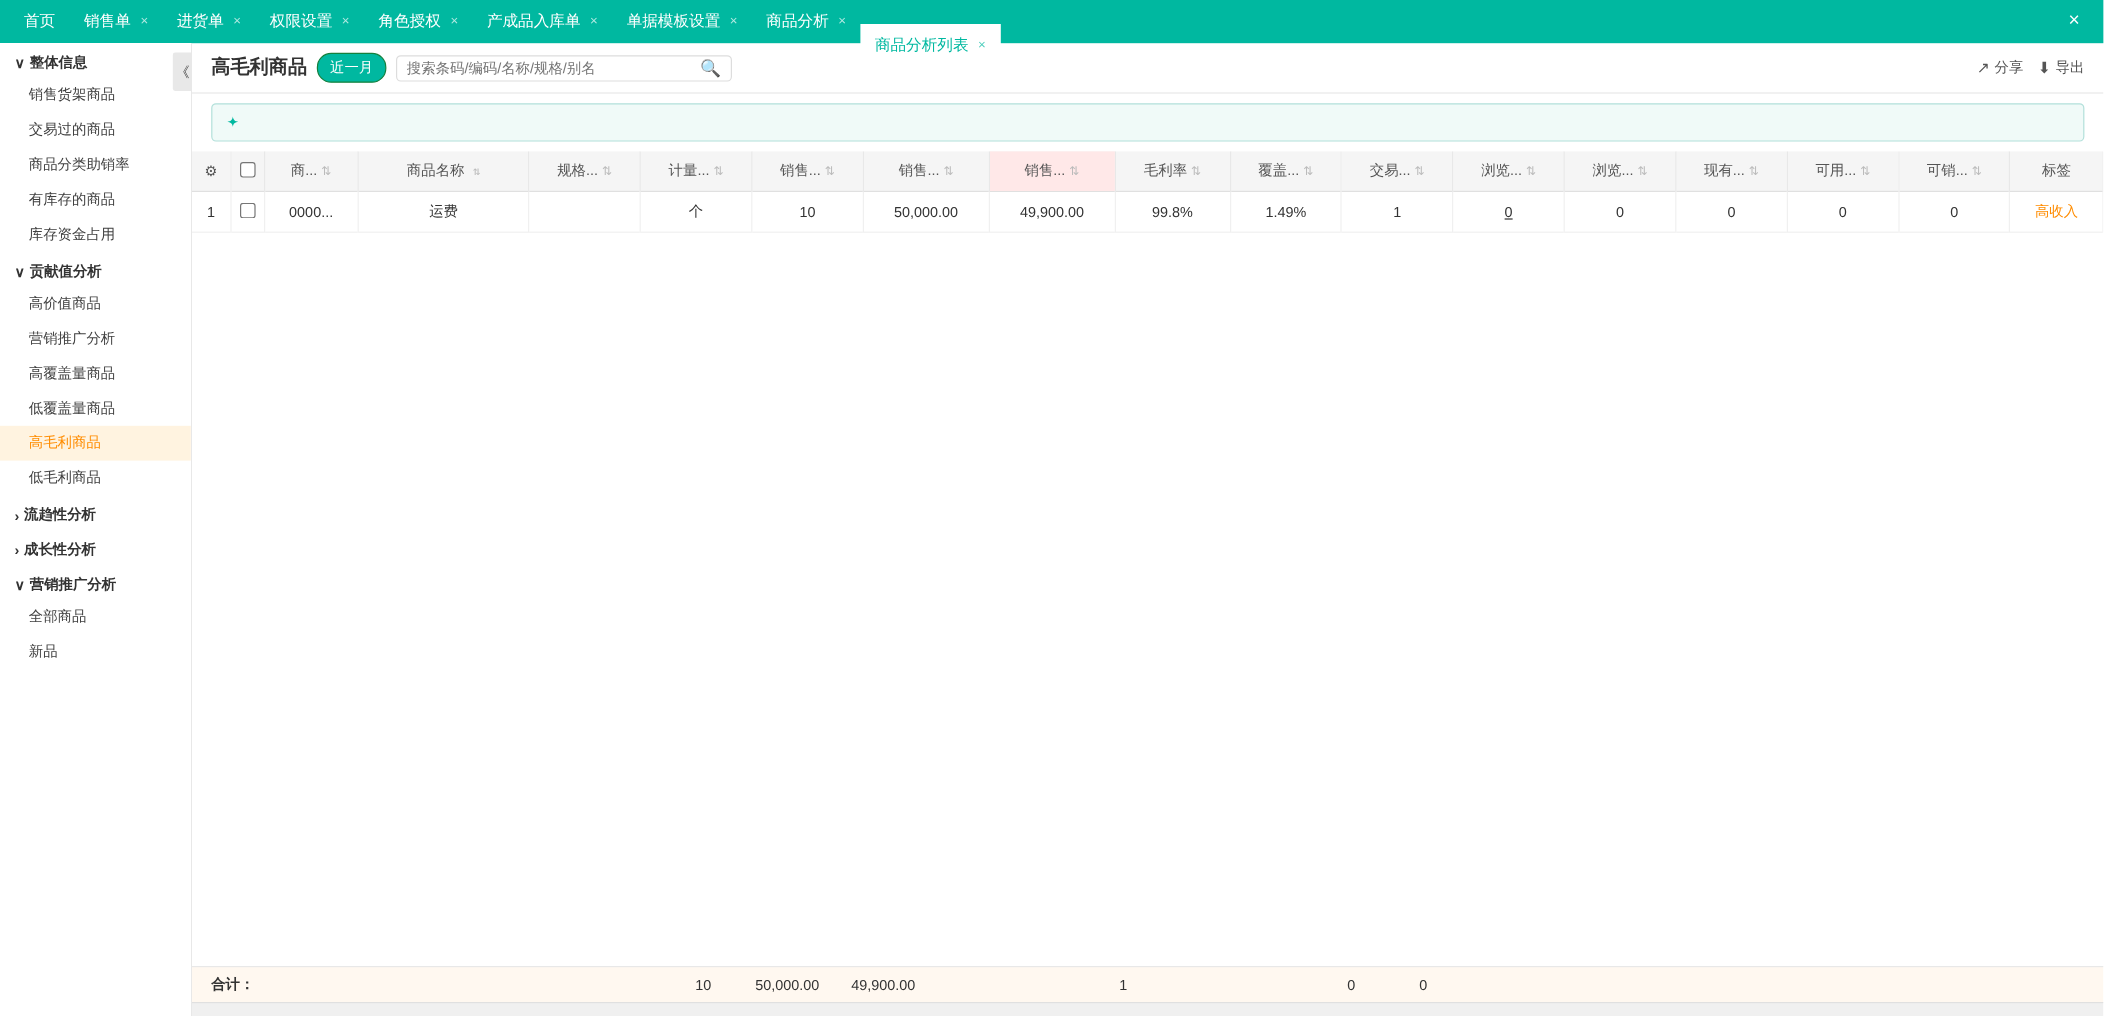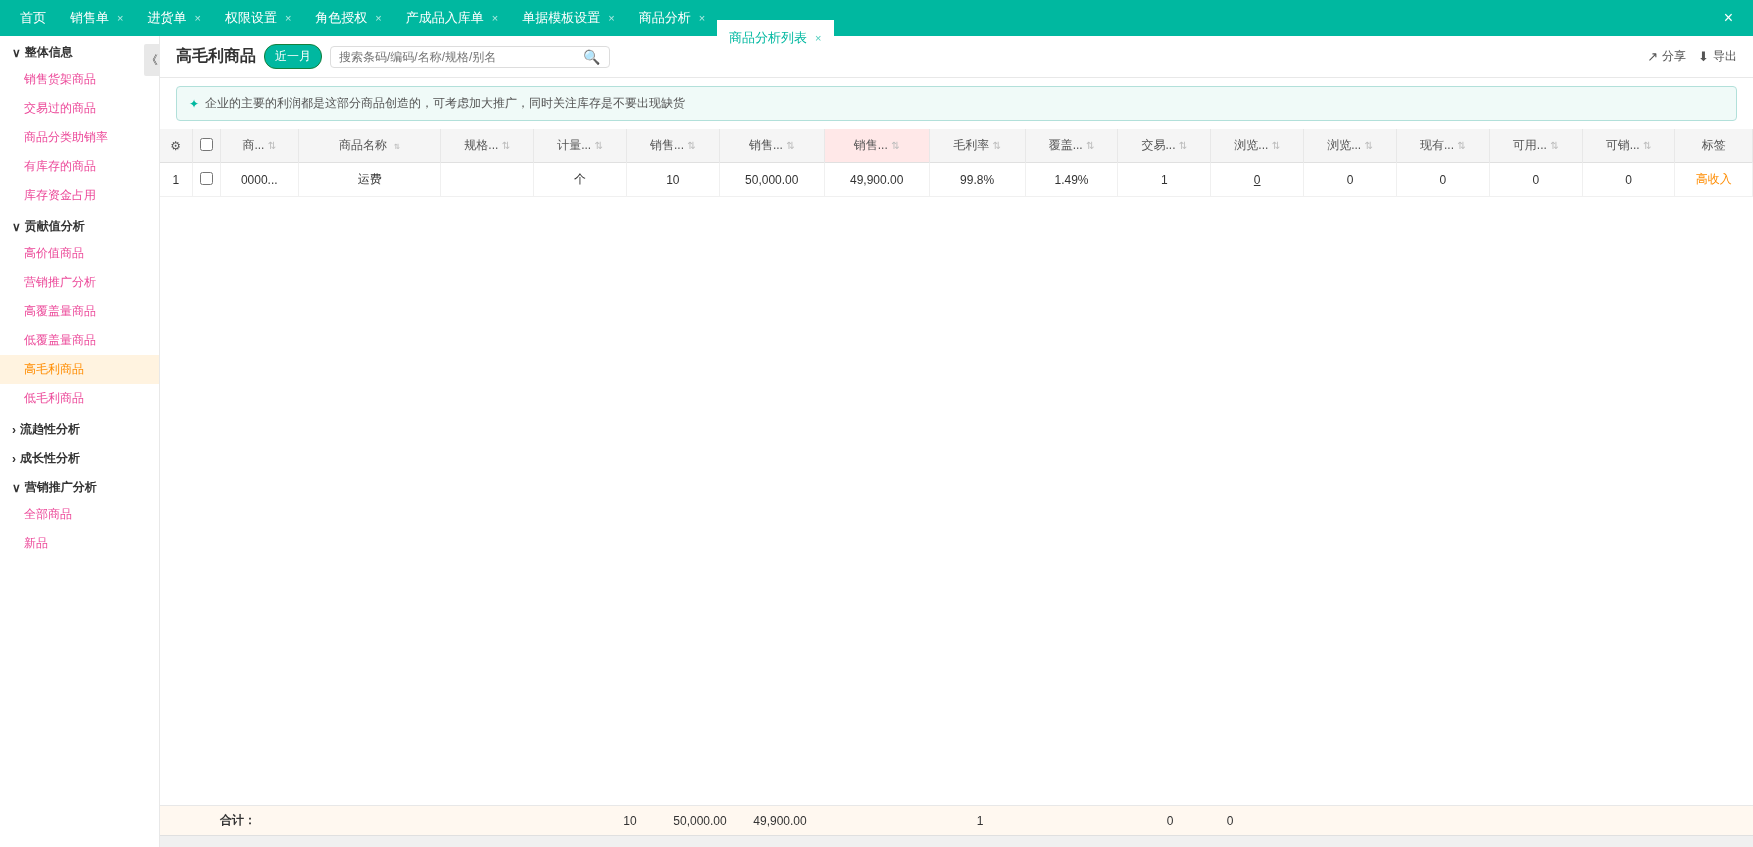--- a/index.html
+++ b/index.html
@@ -78,21 +78,21 @@
       padding: 8px 12px 4px 12px;
       font-weight: bold;
       font-size: 12px;
       color: #333;
       cursor: pointer;
       gap: 4px;
     }
     .sidebar-item {
       padding: 6px 12px 6px 24px;
       cursor: pointer;
-      color: #ec4899;
+      color: #404040;
       font-size: 12px;
     }
     .sidebar-item.active {
       background: #fff3e0;
       color: #ff8c00;
     }
 
     
     .content-area {
       flex: 1;
@@ -224,21 +224,20 @@
       padding: 6px 16px;
       background: #fff8f0;
       border-top: 1px solid #e8e8e8;
       font-size: 12px;
       color: #333;
       gap: 0;
     }
     .footer-label {
       min-width: 60px;
       font-weight: bold;
-      margin-left: 44px;
     }
     .footer-cells {
       display: flex;
       flex: 1;
     }
     .footer-cell {
       text-align: center;
       padding: 0 6px;
     }
 
@@ -382,21 +381,20 @@
         </div>
         <div class="action-btn">
           <span style="font-size:13px;">⬇</span>
           <span>导出</span>
         </div>
       </div>
     </div>
 
     <div class="info-banner">
       <span style="color:#00b8a0;">✦</span>
-      <span>企业的主要的利润都是这部分商品创造的，可考虑加大推广，同时关注库存是不要出现缺货</span>
     </div>
 
     <div class="table-container">
       <table>
         <thead>
           <tr>
             <th style="width:32px;">
               <span>⚙</span>
             </th>
             <th style="width:28px;">

